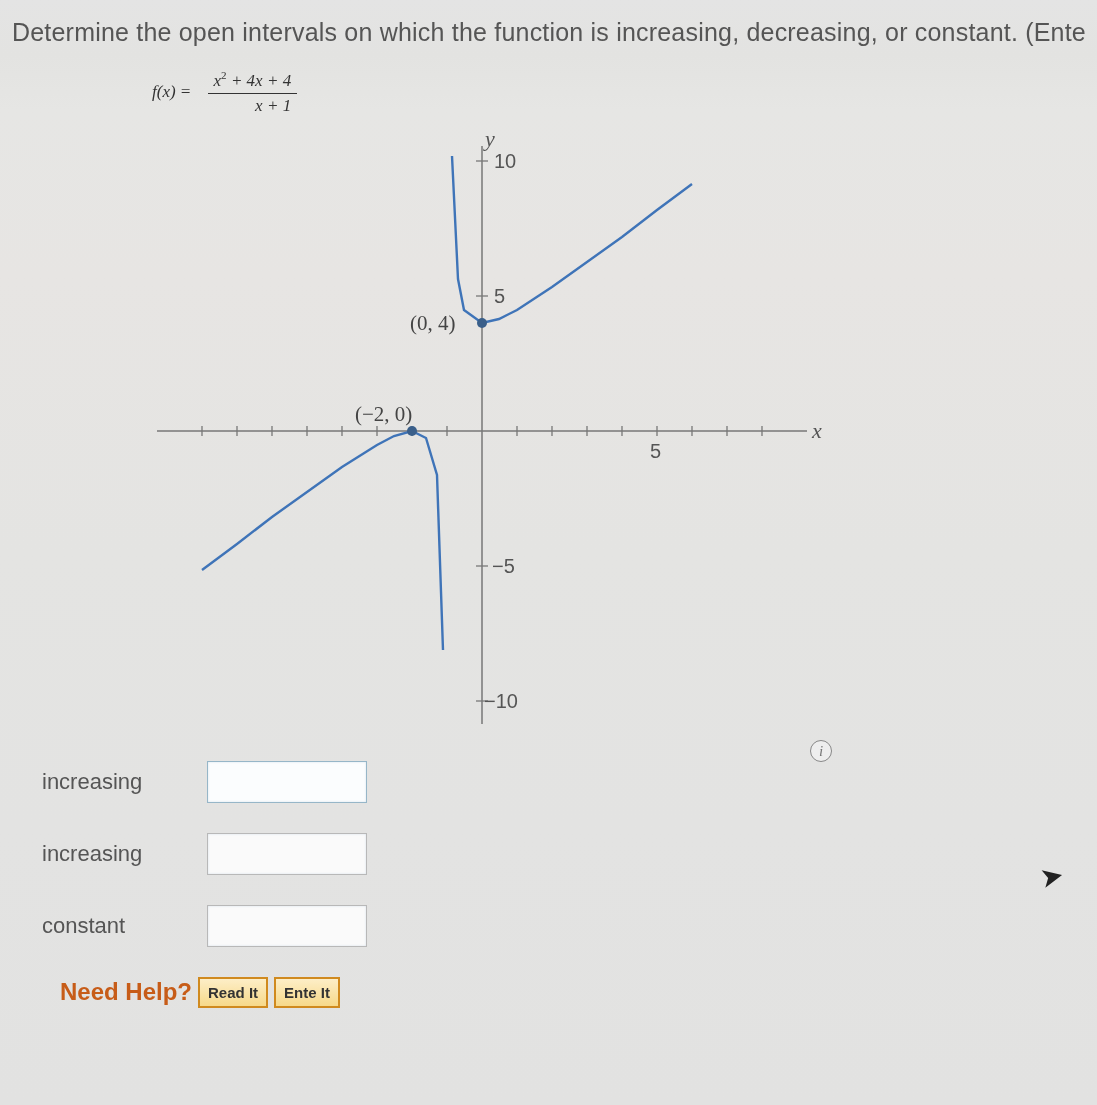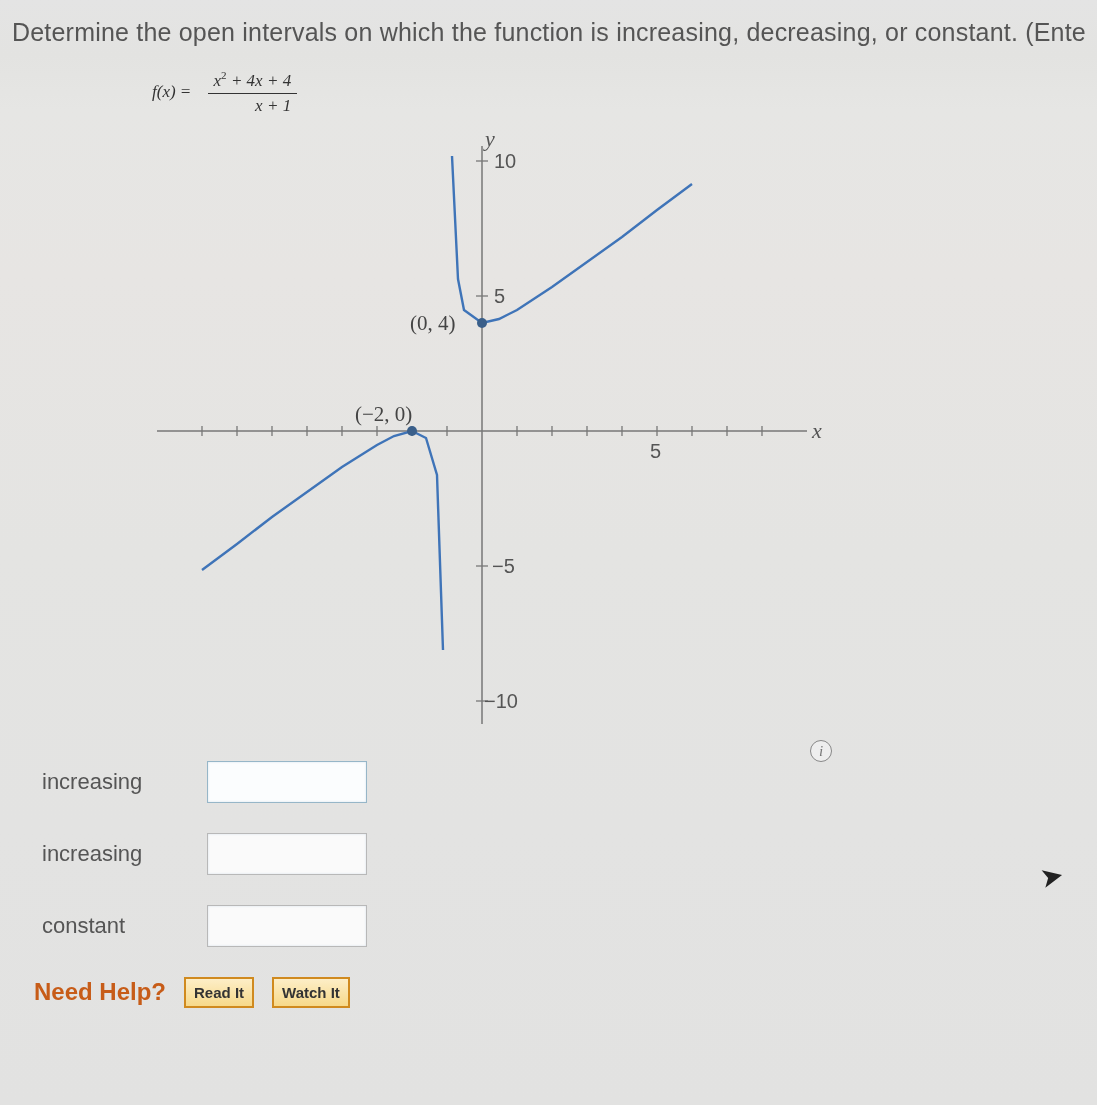--- a/index.html
+++ b/index.html
@@ -106,24 +106,24 @@
     padding: 4px 8px;
     box-shadow: inset 0 0 2px rgba(120,160,190,0.3);
   }
   .answer-row input.plain {
     border: 1px solid #b8b8b8;
     background: #fafafa;
   }
   
   .help-row {
     margin-top: 20px;
-    margin-left: 22px;
+    margin-left: 48px;
     display:flex;
     align-items:center;
-    gap: 18px;
+    gap: 6px;
   }
   .help-label {
     font-size: 24px;
     font-weight: bold;
     color: #c75c18;
   }
   .help-btn {
     background: linear-gradient(#fdeec7,#f7d98a);
     border: 2px solid #d08a1f;
     color: #333;
@@ -213,16 +213,16 @@
     </div>
     <div class="answer-row">
       <span class="albl">constant</span>
       <input type="text" class="plain" value="" style="">
     </div>
   </div>
 
   <div class="help-row">
     <span class="help-label">Need Help?</span>
     <button class="help-btn">Read It</button>
-    <button class="help-btn">Watch It</button>
+    <button class="help-btn">Ente It</button>
   </div>
 
 </div>
 
 </body></html>

